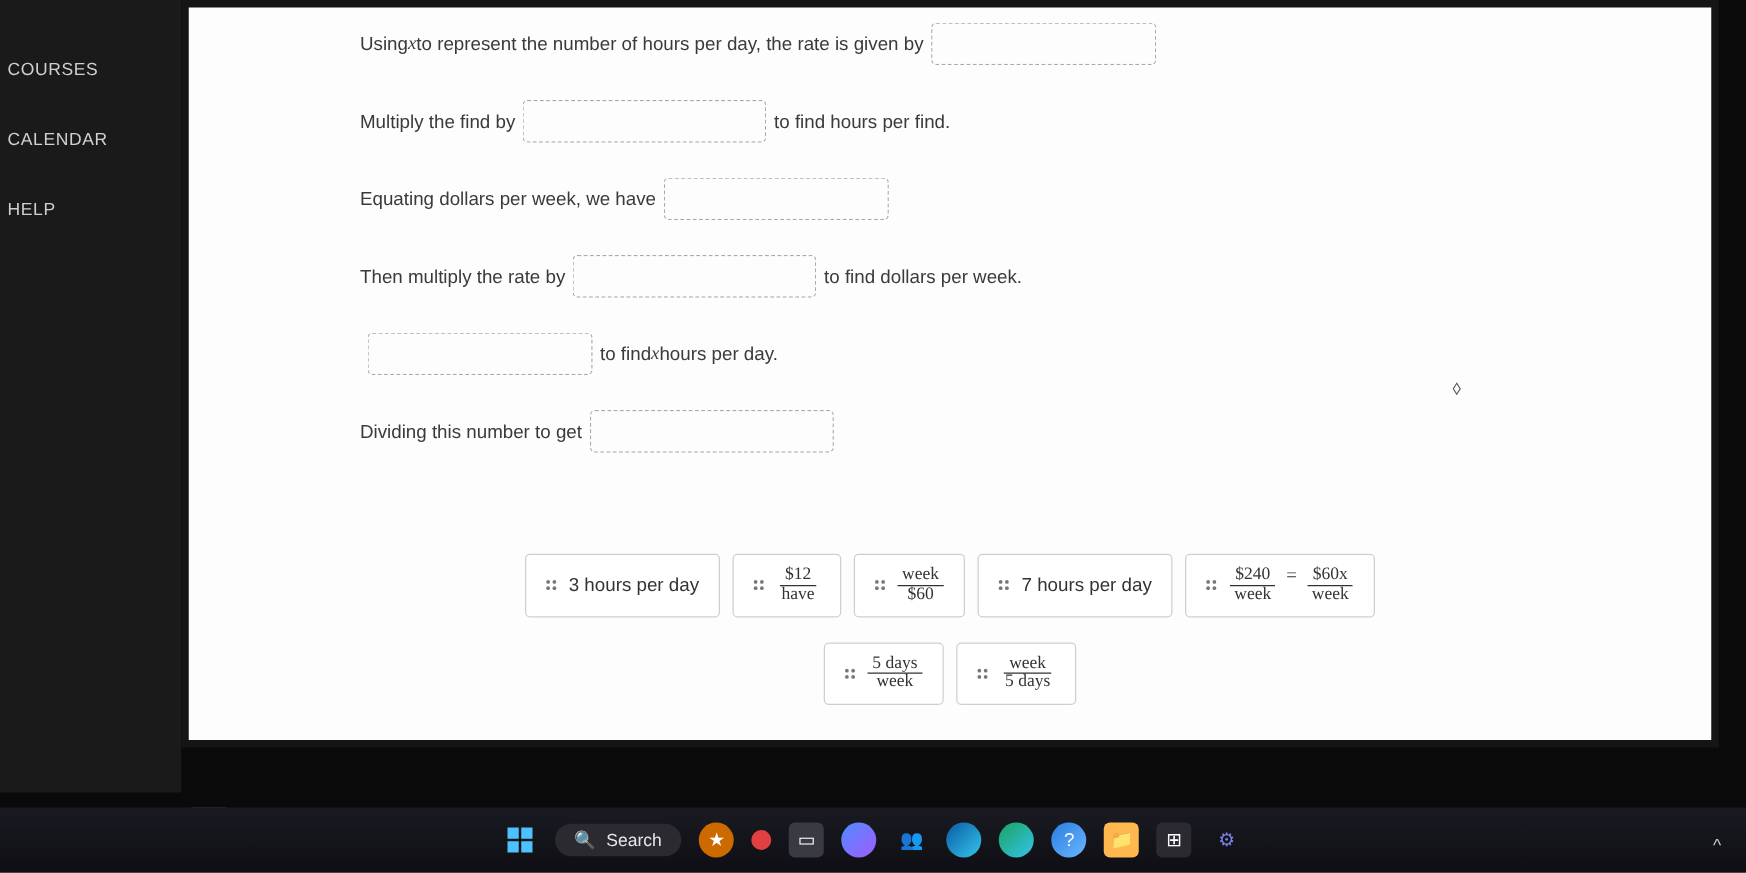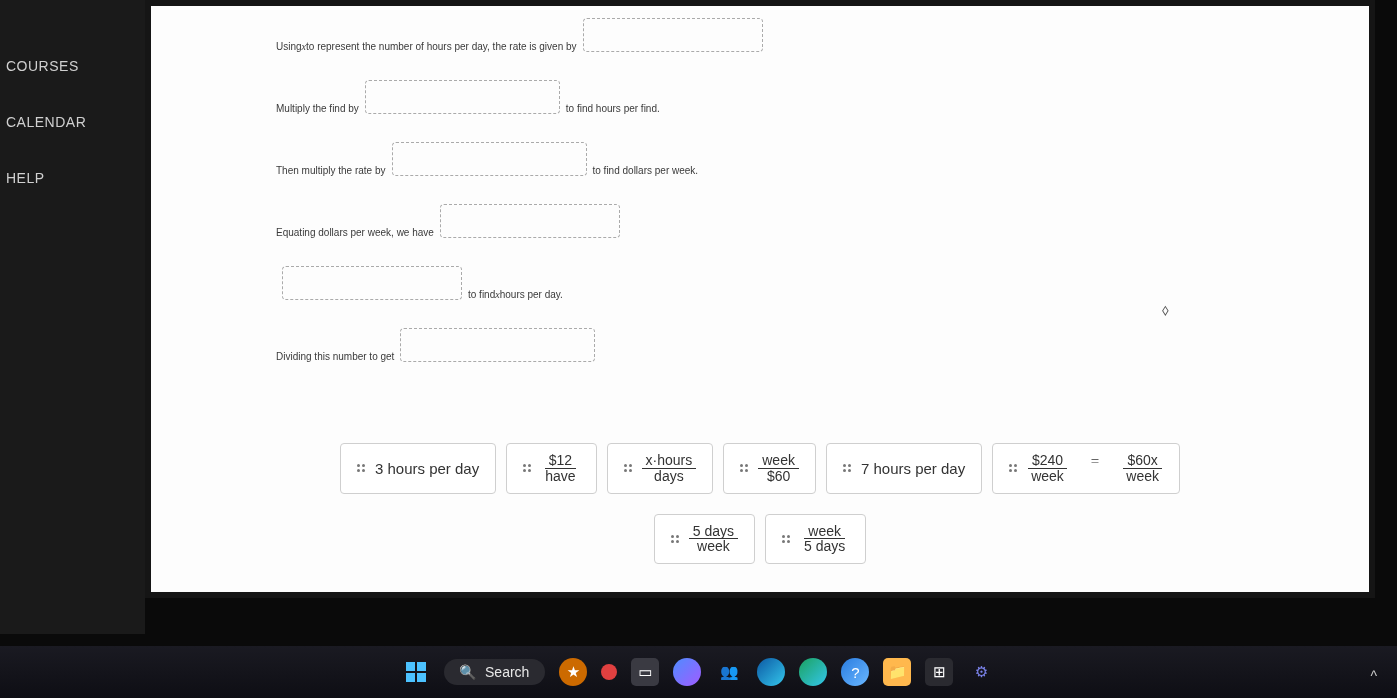--- a/index.html
+++ b/index.html
@@ -1,34 +1,34 @@
 <!DOCTYPE html>
 <html><head>
 <meta charset="utf-8">
 <style>
 *{margin:0;padding:0;box-sizing:border-box}
 body{font-family:"Helvetica Neue",Arial,sans-serif;background:#0a0a0a;width:1397px;height:698px;overflow:hidden;position:relative}
-.sidebar{position:absolute;left:0;top:0;width:145px;height:634px;background:#1a1a1a;padding-top:38px}
+.sidebar{position:absolute;left:0;top:0;width:145px;height:634px;background:#1a1a1a;padding-top:27px}
 .sidebar-item{color:#d0d0d0;text-transform:uppercase;font-size:14px;letter-spacing:.5px;padding:20px 0 20px 6px;cursor:pointer}
 .content-frame{position:absolute;left:145px;top:0;width:1230px;height:598px;background:#151515;padding:6px}
 .content{background:#fdfdfd;width:100%;height:100%;padding:12px 30px 30px 120px;position:relative;overflow:hidden}
-.qline{display:flex;align-items:flex-end;margin:28px 5px;color:#3a3a3a;font-size:10px}
+.qline{display:flex;align-items:center;margin:28px 17px;color:#3a3a3a;font-size:15px}
 .qline:first-child{margin-top:0}
 .var{font-style:italic;font-family:"Times New Roman",serif}
 .dropzone{display:inline-block;border:1px dashed #aaa;border-radius:4px;min-width:180px;height:34px;margin:0 6px;vertical-align:middle}
 .dropzone.sm{min-width:195px}
 .tilebank{position:absolute;left:0;right:0;bottom:28px;display:flex;flex-wrap:wrap;justify-content:center;gap:10px;padding:0 120px}
 .tile{border:1px solid #cfcfcf;border-radius:4px;background:#fff;padding:9px 16px;display:flex;align-items:center;cursor:grab;font-size:15px;color:#333}
 .grip{display:inline-flex;flex-direction:column;gap:2px;margin-right:10px}
 .gr{display:flex;gap:2px}
 .dot{width:3px;height:3px;background:#777;border-radius:50%}
-.frac{display:inline-flex;flex-direction:column;align-items:center;font-family:Liberation Sans, sans-serif;font-size:14px;line-height:1.05}
+.frac{display:inline-flex;flex-direction:column;align-items:center;font-family:Liberation Serif, serif;font-size:14px;line-height:1.05}
 .num{border-bottom:1px solid #333;padding:0 4px}
 .den{padding:0 4px}
-.eq{display:inline-flex;align-items:flex-start;gap:23px}
+.eq{display:inline-flex;align-items:flex-start;gap:8px}
 .eqsign{font-family:"Times New Roman",serif}
 .back-chev{position:absolute;left:151px;bottom:20px;width:32px;height:32px;background:#4a4a4a;display:flex;align-items:center;justify-content:center;color:#eee;border-radius:3px;cursor:pointer;font-size:20px;padding-bottom:2px}
 .cursor{position:absolute;right:200px;top:295px;font-size:16px;color:#555}
 .taskbar{position:absolute;left:0;right:0;bottom:0;height:52px;background:linear-gradient(180deg,#1a1a22,#0e0e14);display:flex;align-items:center;justify-content:center;gap:14px}
 .tb-search{display:flex;align-items:center;background:#2a2a30;border-radius:18px;padding:5px 16px;color:#e8e8e8;font-size:14px;gap:8px}
 .tb-icon{width:28px;height:28px;border-radius:5px;display:flex;align-items:center;justify-content:center;color:#fff;font-size:15px}
 .win-logo{display:grid;grid-template-columns:9px 9px;grid-template-rows:9px 9px;gap:2px}
 .win-logo span:nth-child(1){background:#4cc2ff}
 .win-logo span:nth-child(2){background:#4cc2ff}
 .win-logo span:nth-child(3){background:#4cc2ff}
@@ -54,28 +54,28 @@
     <span class="dropzone"></span>
   </div>
 
   <div class="qline">
     <span>Multiply the find by</span>
     <span class="dropzone sm"></span>
     <span>to find hours per find.</span>
   </div>
 
   <div class="qline">
+    <span>Equating dollars per week, we have</span>
+    <span class="dropzone"></span>
+  </div>
+
+  <div class="qline">
     <span>Then multiply the rate by</span>
     <span class="dropzone sm"></span>
     <span>to find dollars per week.</span>
-  </div>
-
-  <div class="qline">
-    <span>Equating dollars per week, we have</span>
-    <span class="dropzone"></span>
   </div>
 
   <div class="qline">
     <span class="dropzone"></span>
     <span>to find </span>
     <span class="var">x</span>
     <span> hours per day.</span>
   </div>
 
   <div class="qline">
@@ -106,36 +106,20 @@
               <span class="dot"></span>
             </span>
             <span class="gr">
               <span class="dot"></span>
               <span class="dot"></span>
             </span>
           </span>
           <span class="frac">
             <span class="num">$12</span>
             <span class="den">have</span>
-          </span>
-        </div>
-        <div class="tile">
-          <span class="grip">
-            <span class="gr">
-              <span class="dot"></span>
-              <span class="dot"></span>
-            </span>
-            <span class="gr">
-              <span class="dot"></span>
-              <span class="dot"></span>
-            </span>
-          </span>
-          <span class="frac">
-            <span class="num">x·hours</span>
-            <span class="den">days</span>
           </span>
         </div>
         <div class="tile">
           <span class="grip">
             <span class="gr">
               <span class="dot"></span>
               <span class="dot"></span>
             </span>
             <span class="gr">
               <span class="dot"></span>

